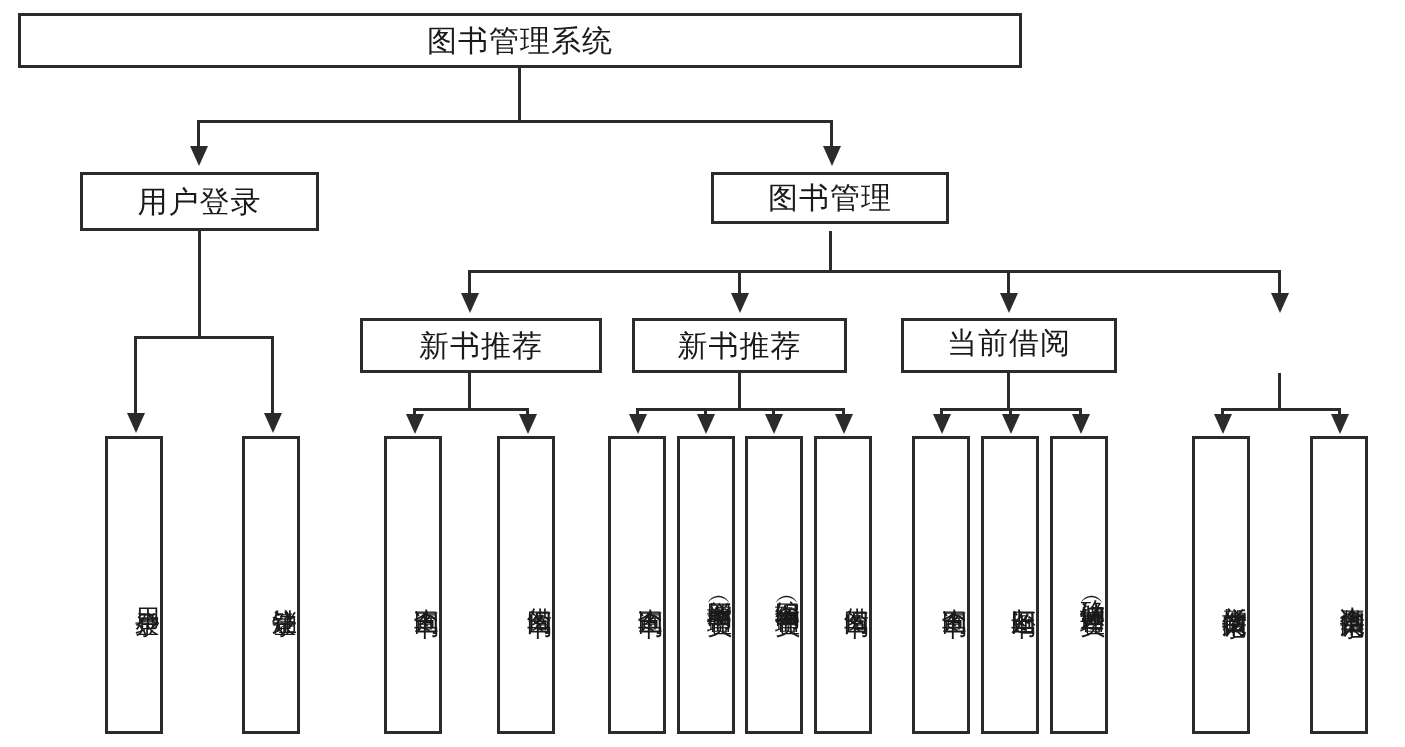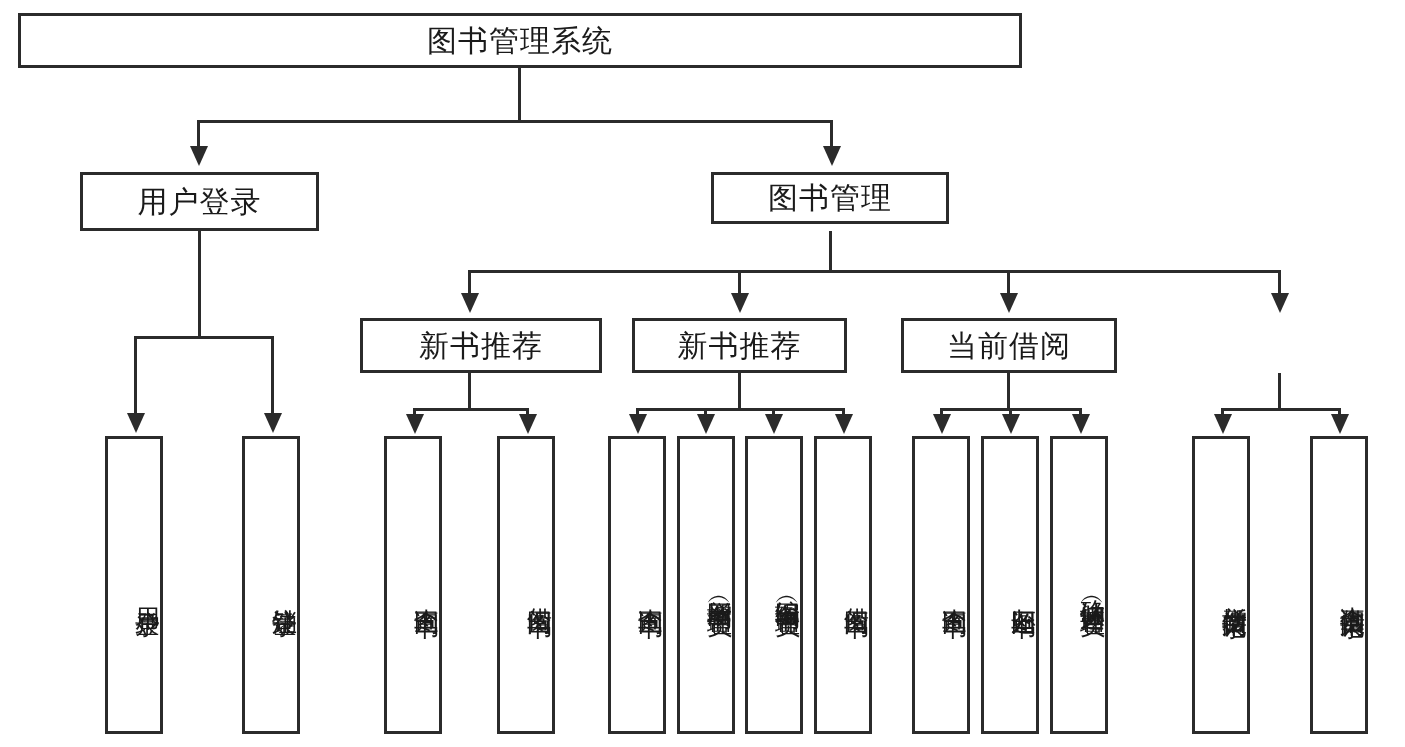--- a/index.html
+++ b/index.html
@@ -114,21 +114,21 @@
 
   <div class="edge" style="left:1278px; top:270px; width:3px; height:24px;"></div>
   <div class="arrow" style="left:1271px; top:293px;"></div>
 
   <div class="node horiz" style="left:360px; top:318px; width:242px; height:55px;">
     <span>新书推荐</span>
   </div>
   <div class="node horiz" style="left:632px; top:318px; width:215px; height:55px;">
     <span>新书推荐</span>
   </div>
-  <div class="node horiz" style="left:901px; top:318px; width:216px; height:55px;">
+  <div class="node horiz" style="left:901px; top:318px; width:216px; height:55px;font-family:Liberation Mono, monospace;">
     <span>当前借阅</span>
   </div>
 
   <div class="edge" style="left:468px; top:373px; width:3px; height:36px;"></div>
   <div class="edge" style="left:413px; top:408px; width:116px; height:3px;"></div>
   <div class="edge" style="left:413px; top:408px; width:3px; height:8px;"></div>
   <div class="arrow" style="left:406px; top:414px;"></div>
   <div class="edge" style="left:526px; top:408px; width:3px; height:8px;"></div>
   <div class="arrow" style="left:519px; top:414px;"></div>
 

